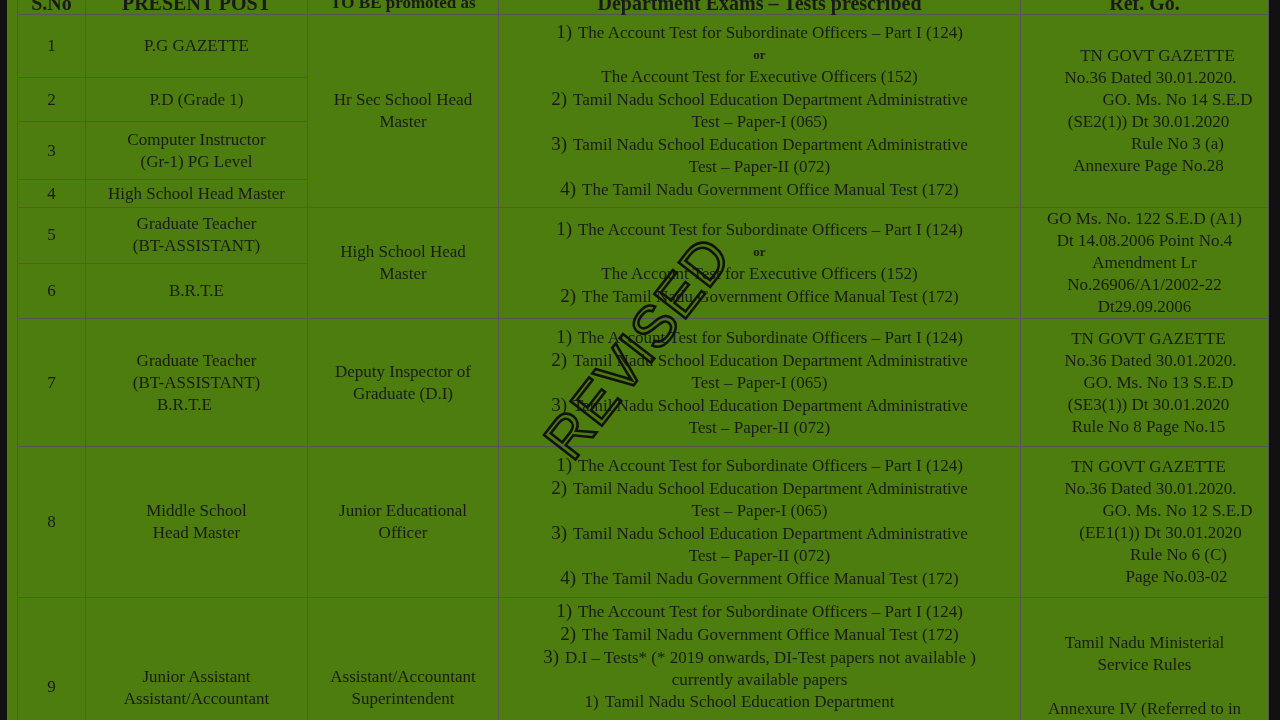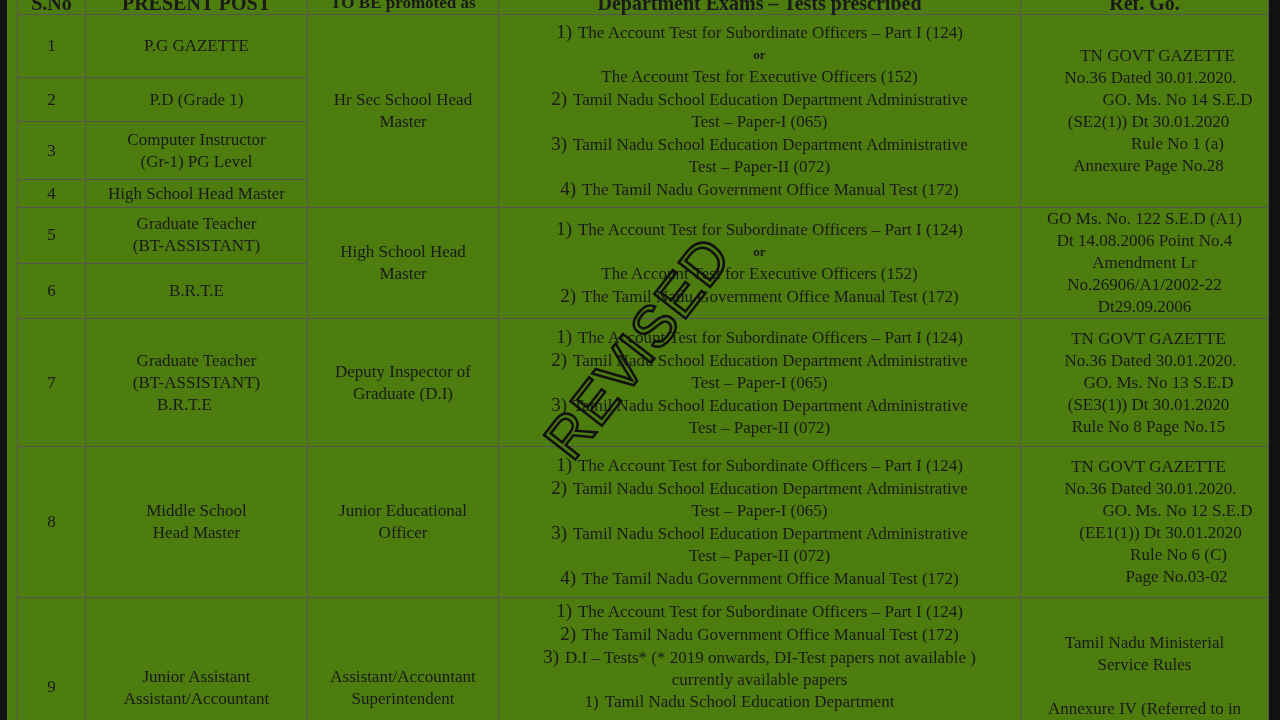--- a/index.html
+++ b/index.html
@@ -90,21 +90,21 @@
         <div class="exam-line">Test – Paper-I (065)</div>
         <div class="exam-line"><span class="num">3)</span><span>Tamil Nadu School Education Department Administrative</span></div>
         <div class="exam-line">Test – Paper-II (072)</div>
         <div class="exam-line"><span class="num">4)</span><span>The Tamil Nadu Government Office Manual Test (172)</span></div>
       </td>
       <td rowspan="4" class="ref-cell">
         <div class="ln" style="padding-left:18px">TN GOVT GAZETTE</div>
         <div class="ln" style="padding-left:4px">No.36 Dated 30.01.2020.</div>
         <div class="ln" style="padding-left:58px">GO. Ms. No 14 S.E.D</div>
         <div class="ln">(SE2(1)) Dt 30.01.2020</div>
-        <div class="ln" style="padding-left:58px">Rule No 1 (a)</div>
+        <div class="ln" style="padding-left:58px">Rule No 3 (a)</div>
         <div class="ln">Annexure Page No.28</div>
       </td>
     </tr>
     <tr style="height:44px">
       <td>2</td>
       <td>P.D (Grade 1)</td>
     </tr>
     <tr style="height:58px">
       <td>3</td>
       <td class="cell-lines">

